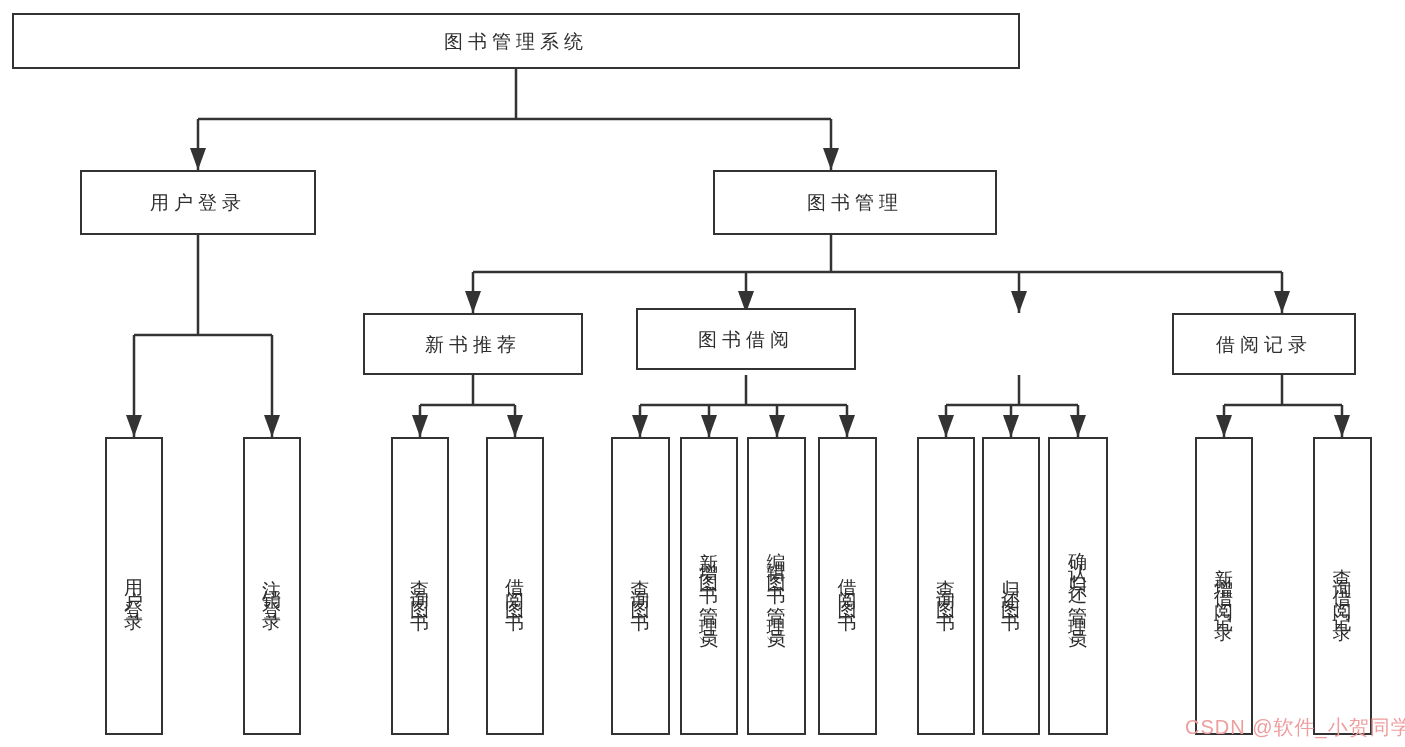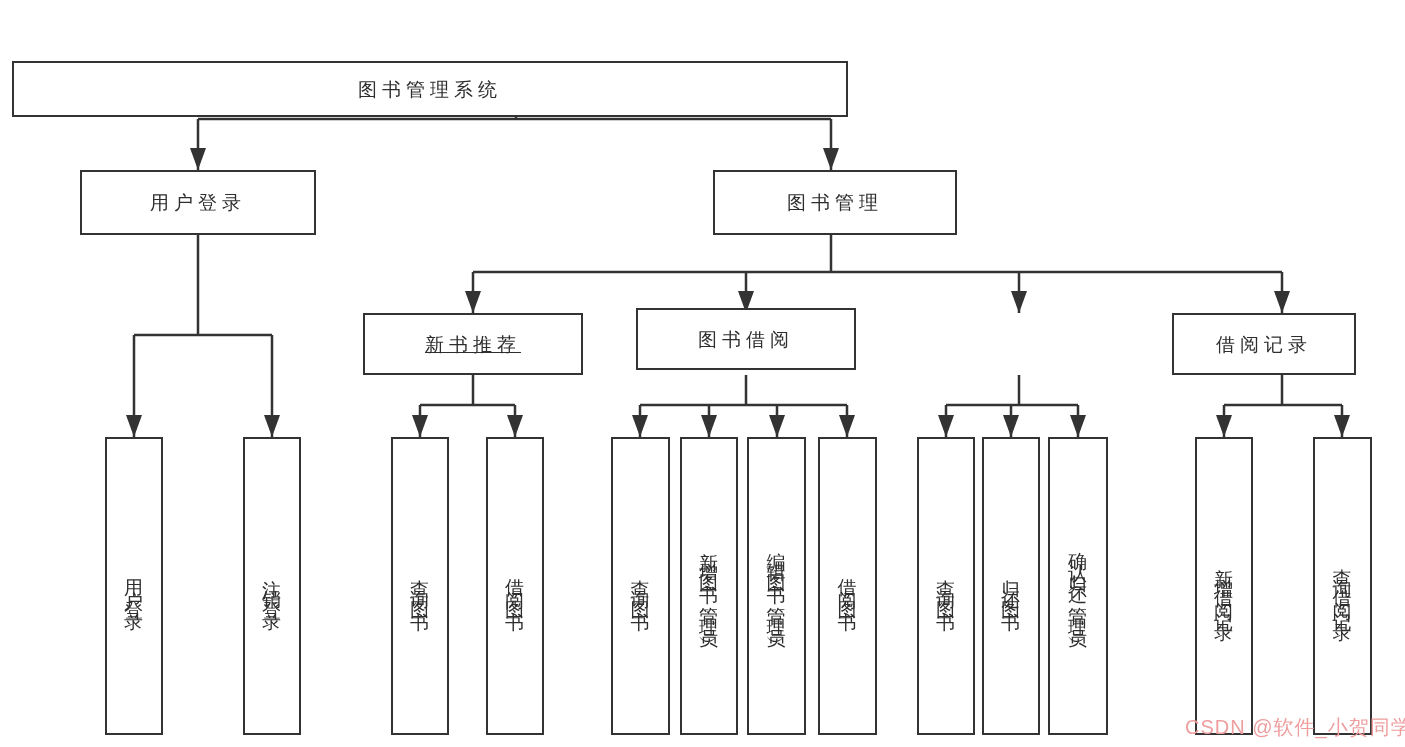--- a/index.html
+++ b/index.html
@@ -83,32 +83,32 @@
       <polygon points="769,415 785,415 777,437"></polygon>
       <polygon points="839,415 855,415 847,437"></polygon>
       <polygon points="938,415 954,415 946,437"></polygon>
       <polygon points="1003,415 1019,415 1011,437"></polygon>
       <polygon points="1070,415 1086,415 1078,437"></polygon>
       <polygon points="1216,415 1232,415 1224,437"></polygon>
       <polygon points="1334,415 1350,415 1342,437"></polygon>
     </g>
   </svg>
 
-  <div class="box" style="left:12px; top:13px; width:836px; height:56px;margin-top:48px;">
+  <div class="box" style="left:12px; top:13px; width:1008px; height:56px;">
     <span class="htext">图书管理系统</span>
   </div>
 
   <div class="box" style="left:80px; top:170px; width:236px; height:65px;">
     <span class="htext">用户登录</span>
   </div>
-  <div class="box" style="left:713px; top:170px; width:244px; height:65px;">
+  <div class="box" style="left:713px; top:170px; width:284px; height:65px;">
     <span class="htext">图书管理</span>
   </div>
 
-  <div class="box" style="left:363px; top:313px; width:220px; height:62px;text-decoration:underline;">
+  <div class="box" style="left:363px; top:313px; width:220px; height:62px;">
     <span class="htext">新书推荐</span>
   </div>
   <div class="box" style="left:636px; top:308px; width:220px; height:62px;">
     <span class="htext">图书借阅</span>
   </div>
   <div class="box" style="left:1172px; top:313px; width:184px; height:62px;">
     <span class="htext">借阅记录</span>
   </div>
 
   <div class="box" style="left:105px; top:437px; width:58px; height:298px;">

